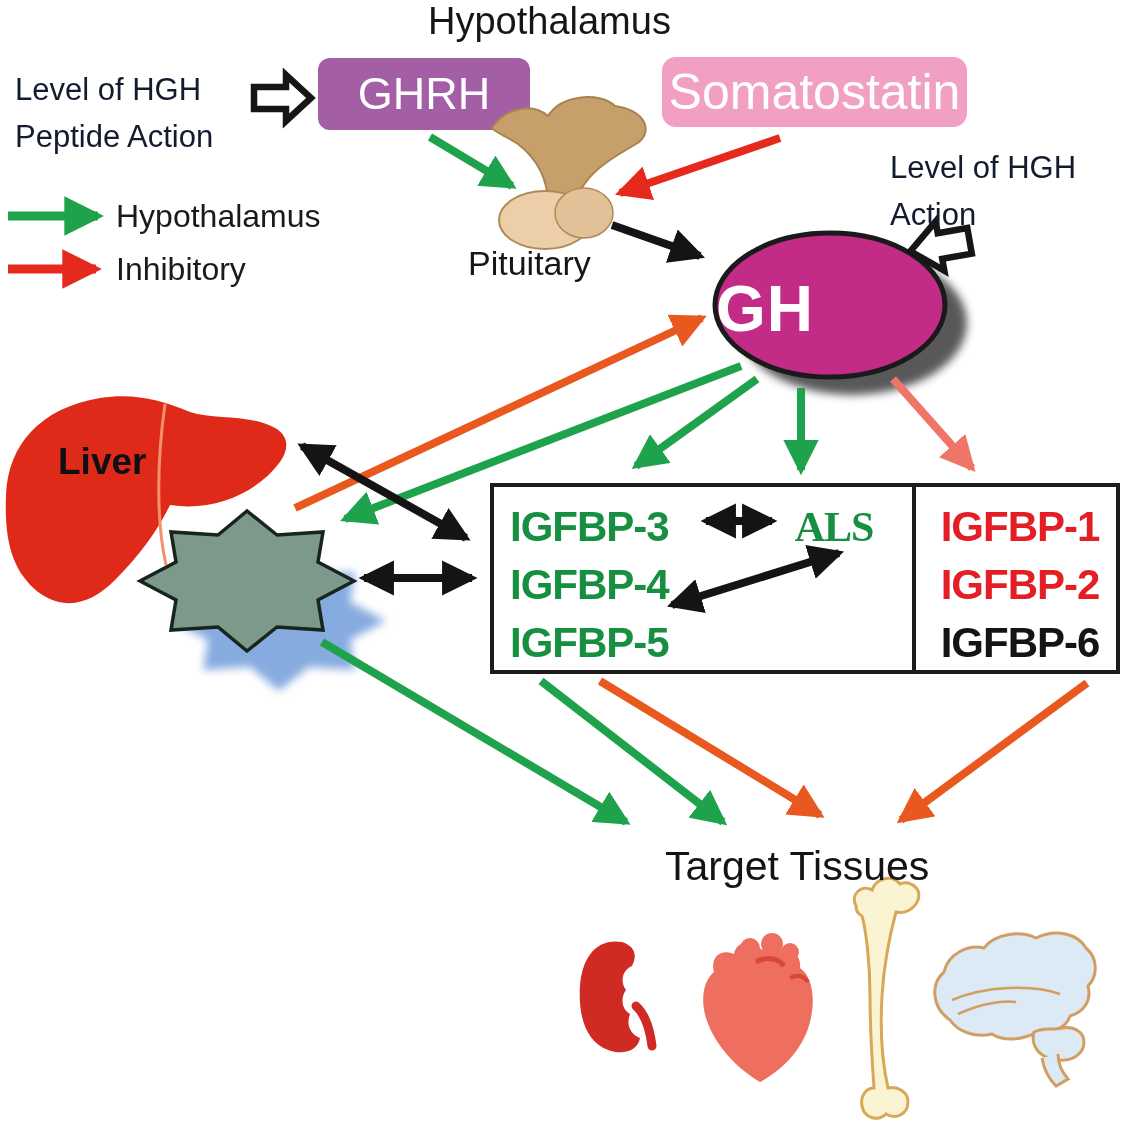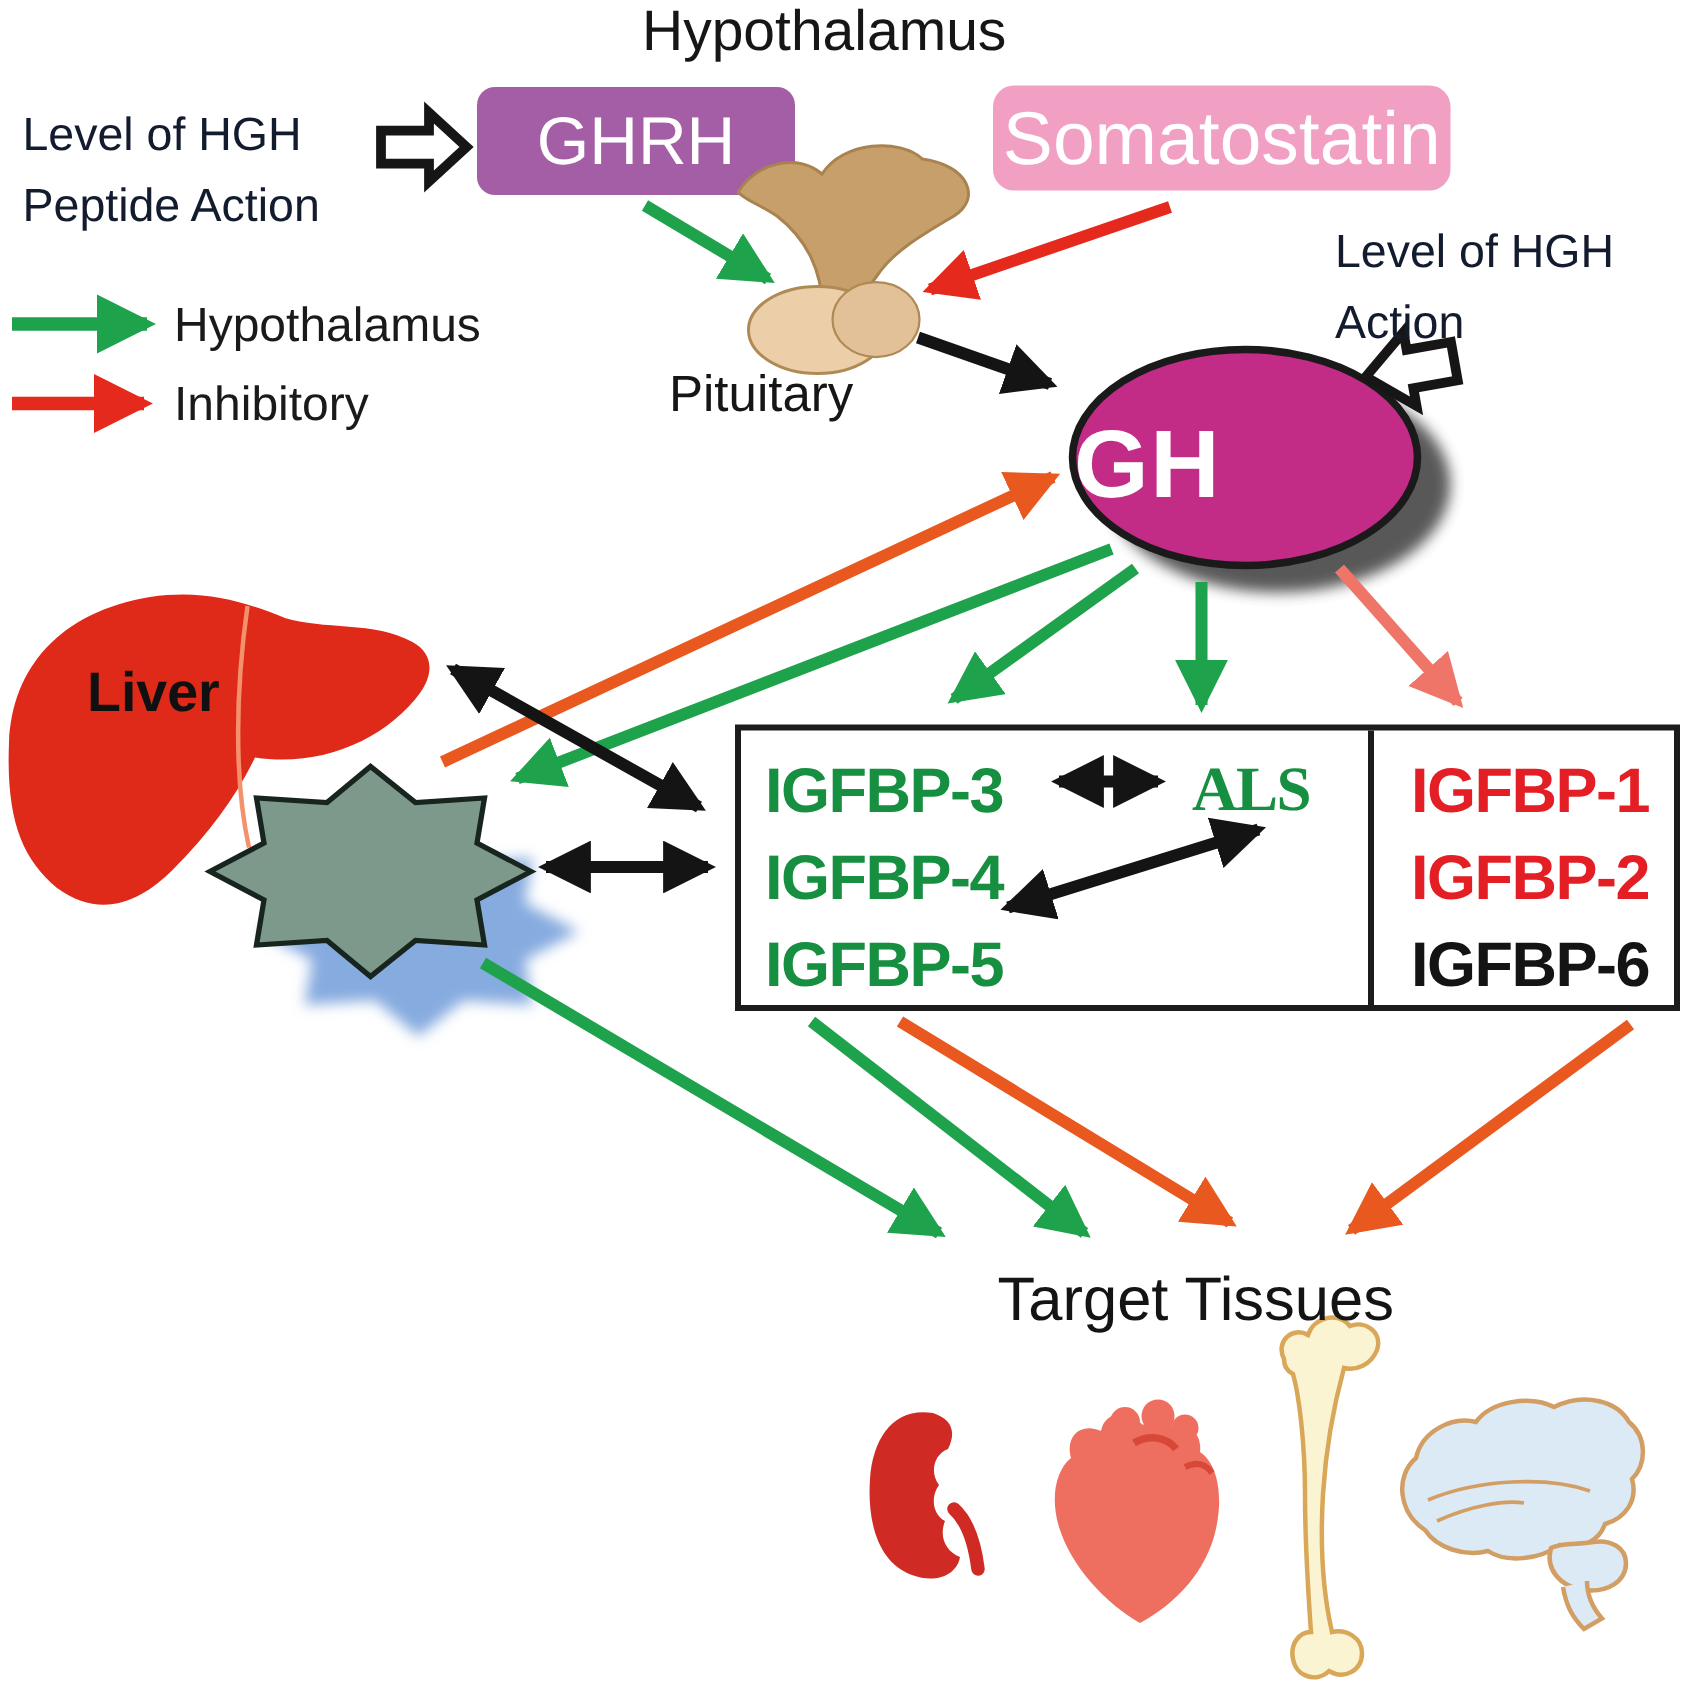--- a/index.html
+++ b/index.html
@@ -28,21 +28,21 @@
   .bp-left{left:16px;width:200px;}
   .bp-green{color:var(--igfbp_green,#168f41);}
   .als-row{left:284px;width:112px;justify-content:center;font-family:Liberation Serif, serif;}
   .bp-right{left:432px;width:188px;justify-content:center;}
   .r1{top:11px;} .r2{top:69px;} .r3{top:127px;}
   .title{left:428px;top:0px;width:300px;font-size:38px;}
   .annot{font-size:31px;line-height:47px;color:#131b2e;}
   .annot-left{left:15px;top:66px;width:255px;}
   .annot-right{left:890px;top:144px;width:255px;}
   .legend-lbl{font-size:32px;color:#1a1a1a;}
-  .pit-lbl{left:446px;top:244px;width:200px;font-size:34px;}
+  .pit-lbl{left:468px;top:244px;width:200px;font-size:34px;}
   .gh-lbl{left:716px;top:272px;width:228px;font-size:64px;letter-spacing:1px;}
   .liver-lbl{left:58px;top:441px;width:130px;font-size:37px;color:#101010;}
   .igf-lbl{left:142px;top:553px;width:212px;font-size:50px;}
   .tt-lbl{left:665px;top:843px;width:310px;font-size:41px;color:#141414;}
   
   .st-green{stroke:var(--stimulatory_green,#1fa24c);}
   .st-red{stroke:var(--inhibitory_red,#e6291d);}
   .st-orange{stroke:var(--feedback_orange,#e8581f);}
   .st-salmon{stroke:var(--salmon_red,#ef7568);}
   .st-black{stroke:var(--arrow_black,#141414);}

